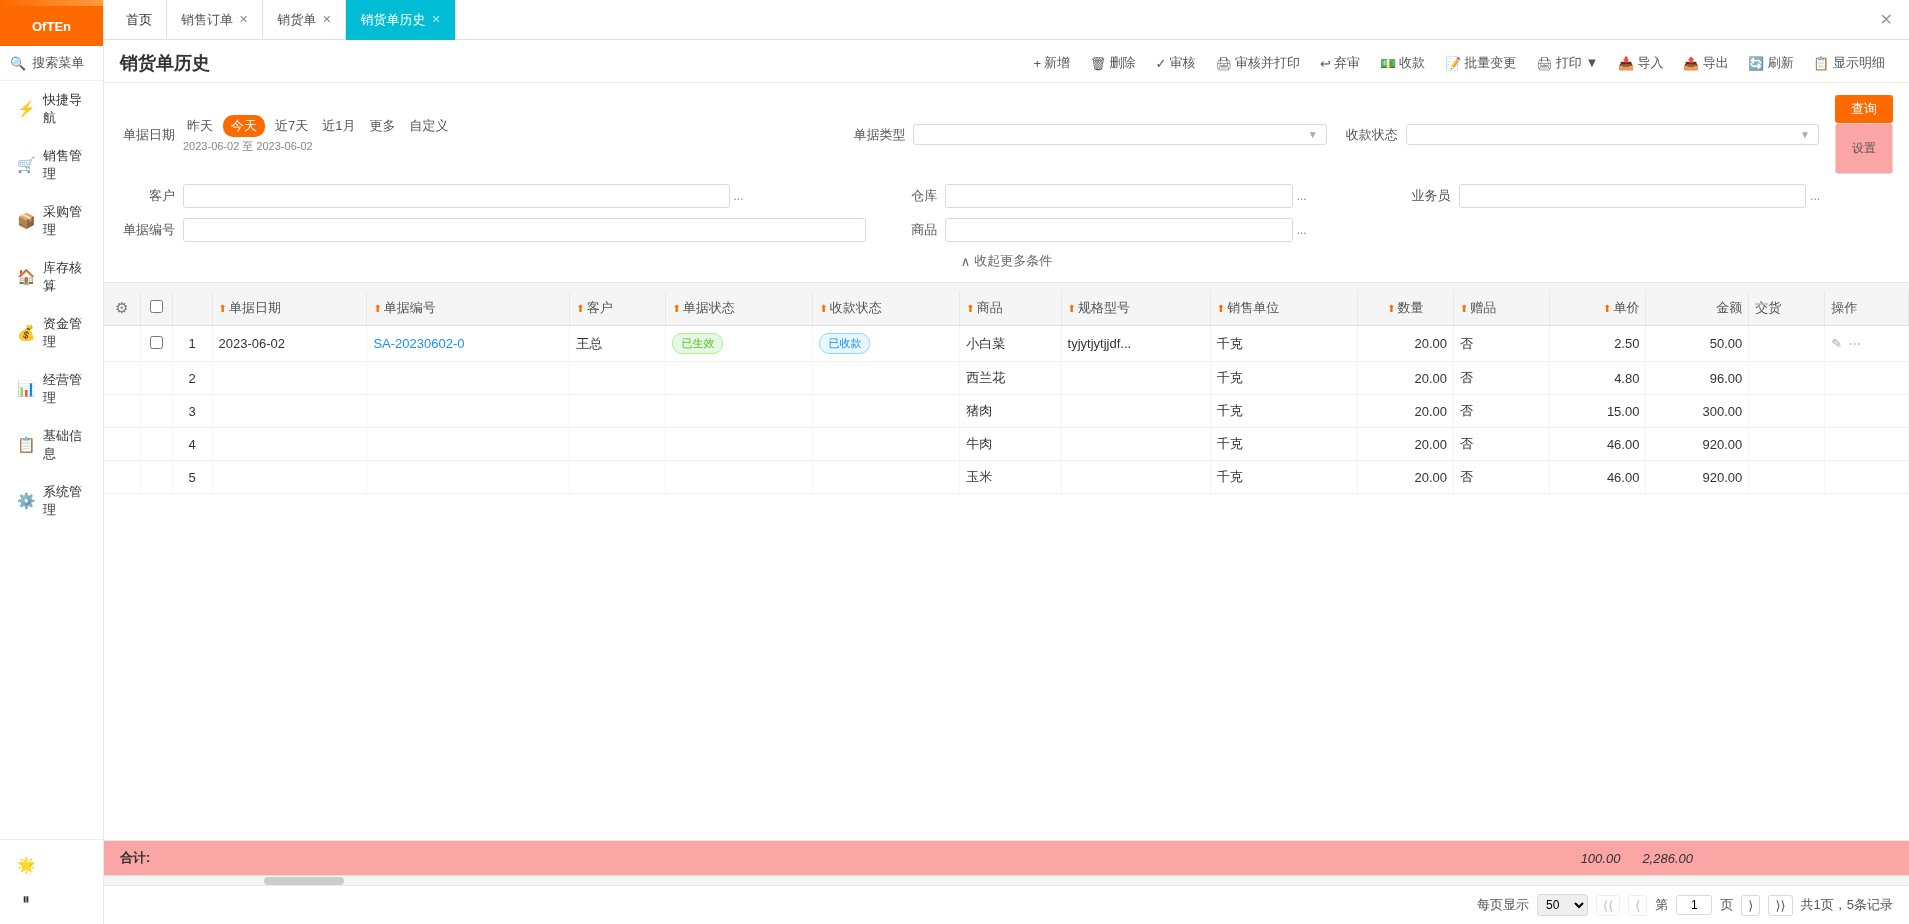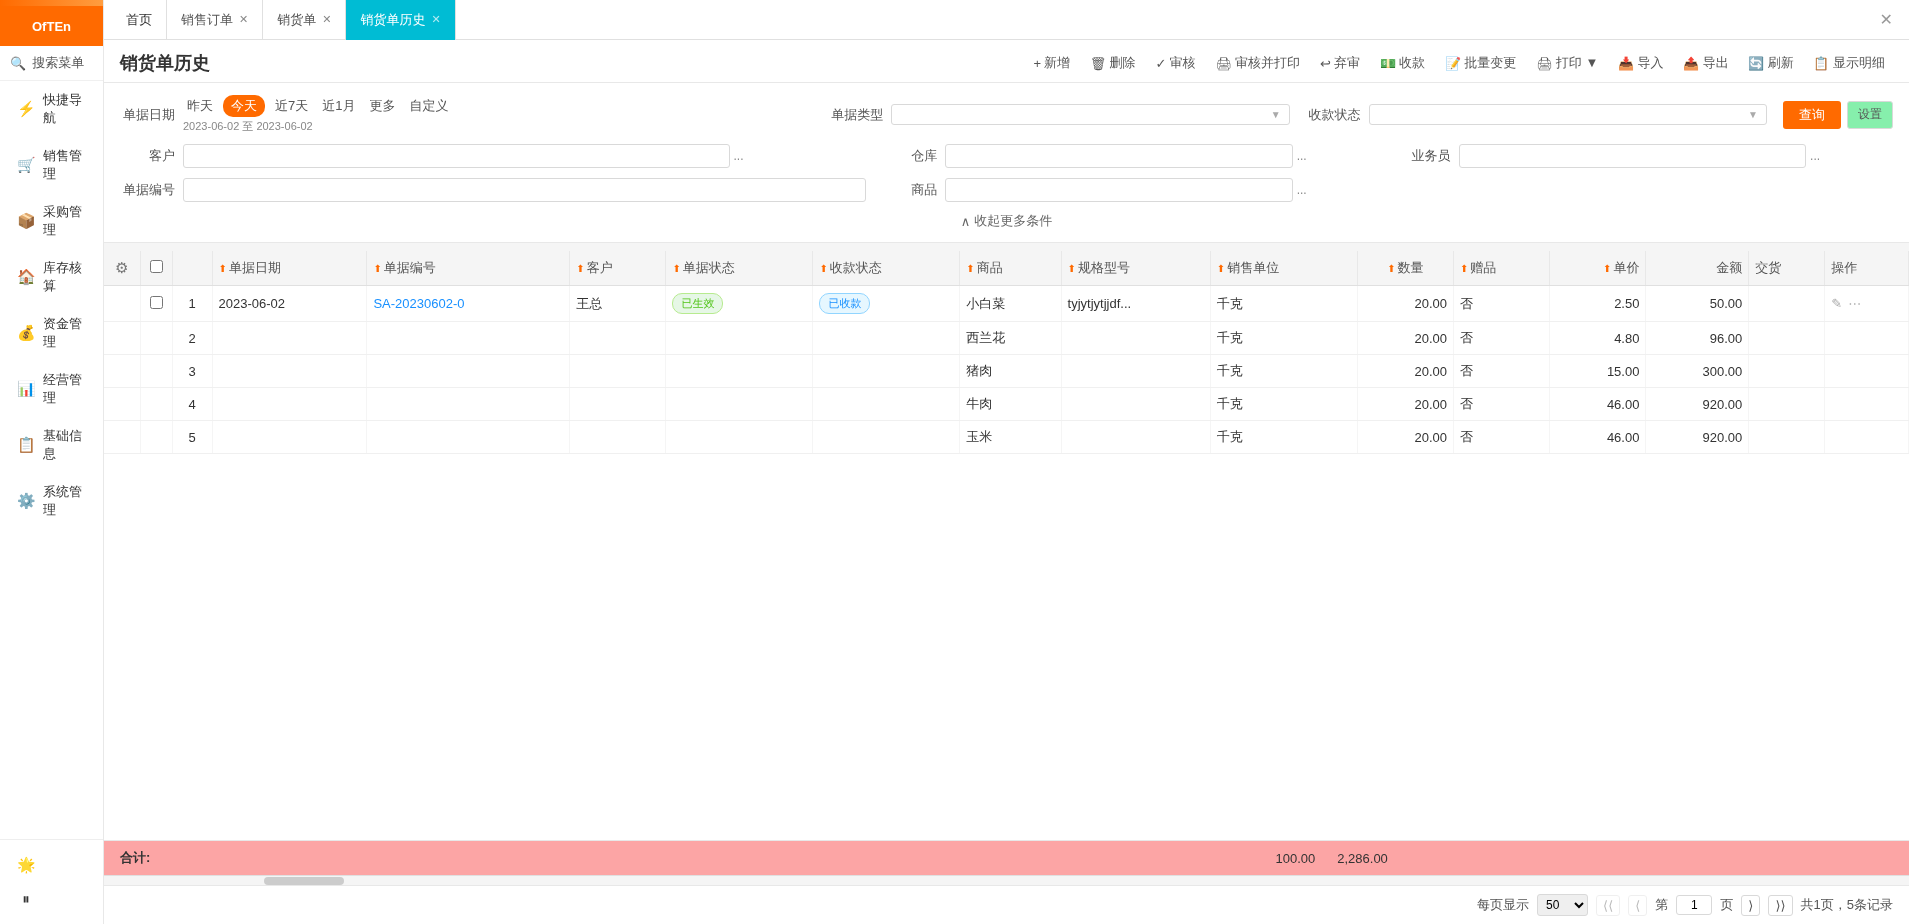--- a/index.html
+++ b/index.html
@@ -193,37 +193,36 @@
       align-items: center;
       gap: 4px;
       color: #666;
       cursor: pointer;
       font-size: 12px;
       text-align: center;
       justify-content: center;
     }
     .filter-actions {
       display: flex;
-      flex-direction: row;
-      gap: 6px;
+      flex-direction: column;
     }
     .query-btn {
       background: #ff6a00;
       color: #fff;
       border: none;
       border-radius: 3px;
       padding: 5px 16px;
       cursor: pointer;
       font-size: 13px;
     }
     .settings-btn {
-      background: #86efac;
+      background: #fca5a5;
       border: 1px solid #d9d9d9;
       border-radius: 3px;
-      padding: 4px 10px;
+      padding: 16px 10px;
       cursor: pointer;
       color: #555;
       font-size: 12px;
     }
 
     
     .table-container {
       flex: 1;
       overflow: auto;
       background: #fff;
@@ -720,21 +719,21 @@
       <td style="text-align:right">920.00</td>
       <td></td>
       <td></td>
     </tr>
           </tbody>
       </table>
     </div>
 
     <div class="summary-bar">
       <span class="summary-label">合计:</span>
-      <div style="flex:1;display:flex;justify-content:center;align-items:center;">
+      <div style="flex:1;display:flex;justify-content:flex-end;align-items:center;font-style:italic;">
         <span style="margin-left:800px;">100.00</span>
         <span style="margin-right:200px;margin-left:22px;">2,286.00</span>
       </div>
     </div>
 
     <div class="scroll-bar-area">
       <div class="scroll-thumb"></div>
     </div>
 
     <div class="pagination-bar">

